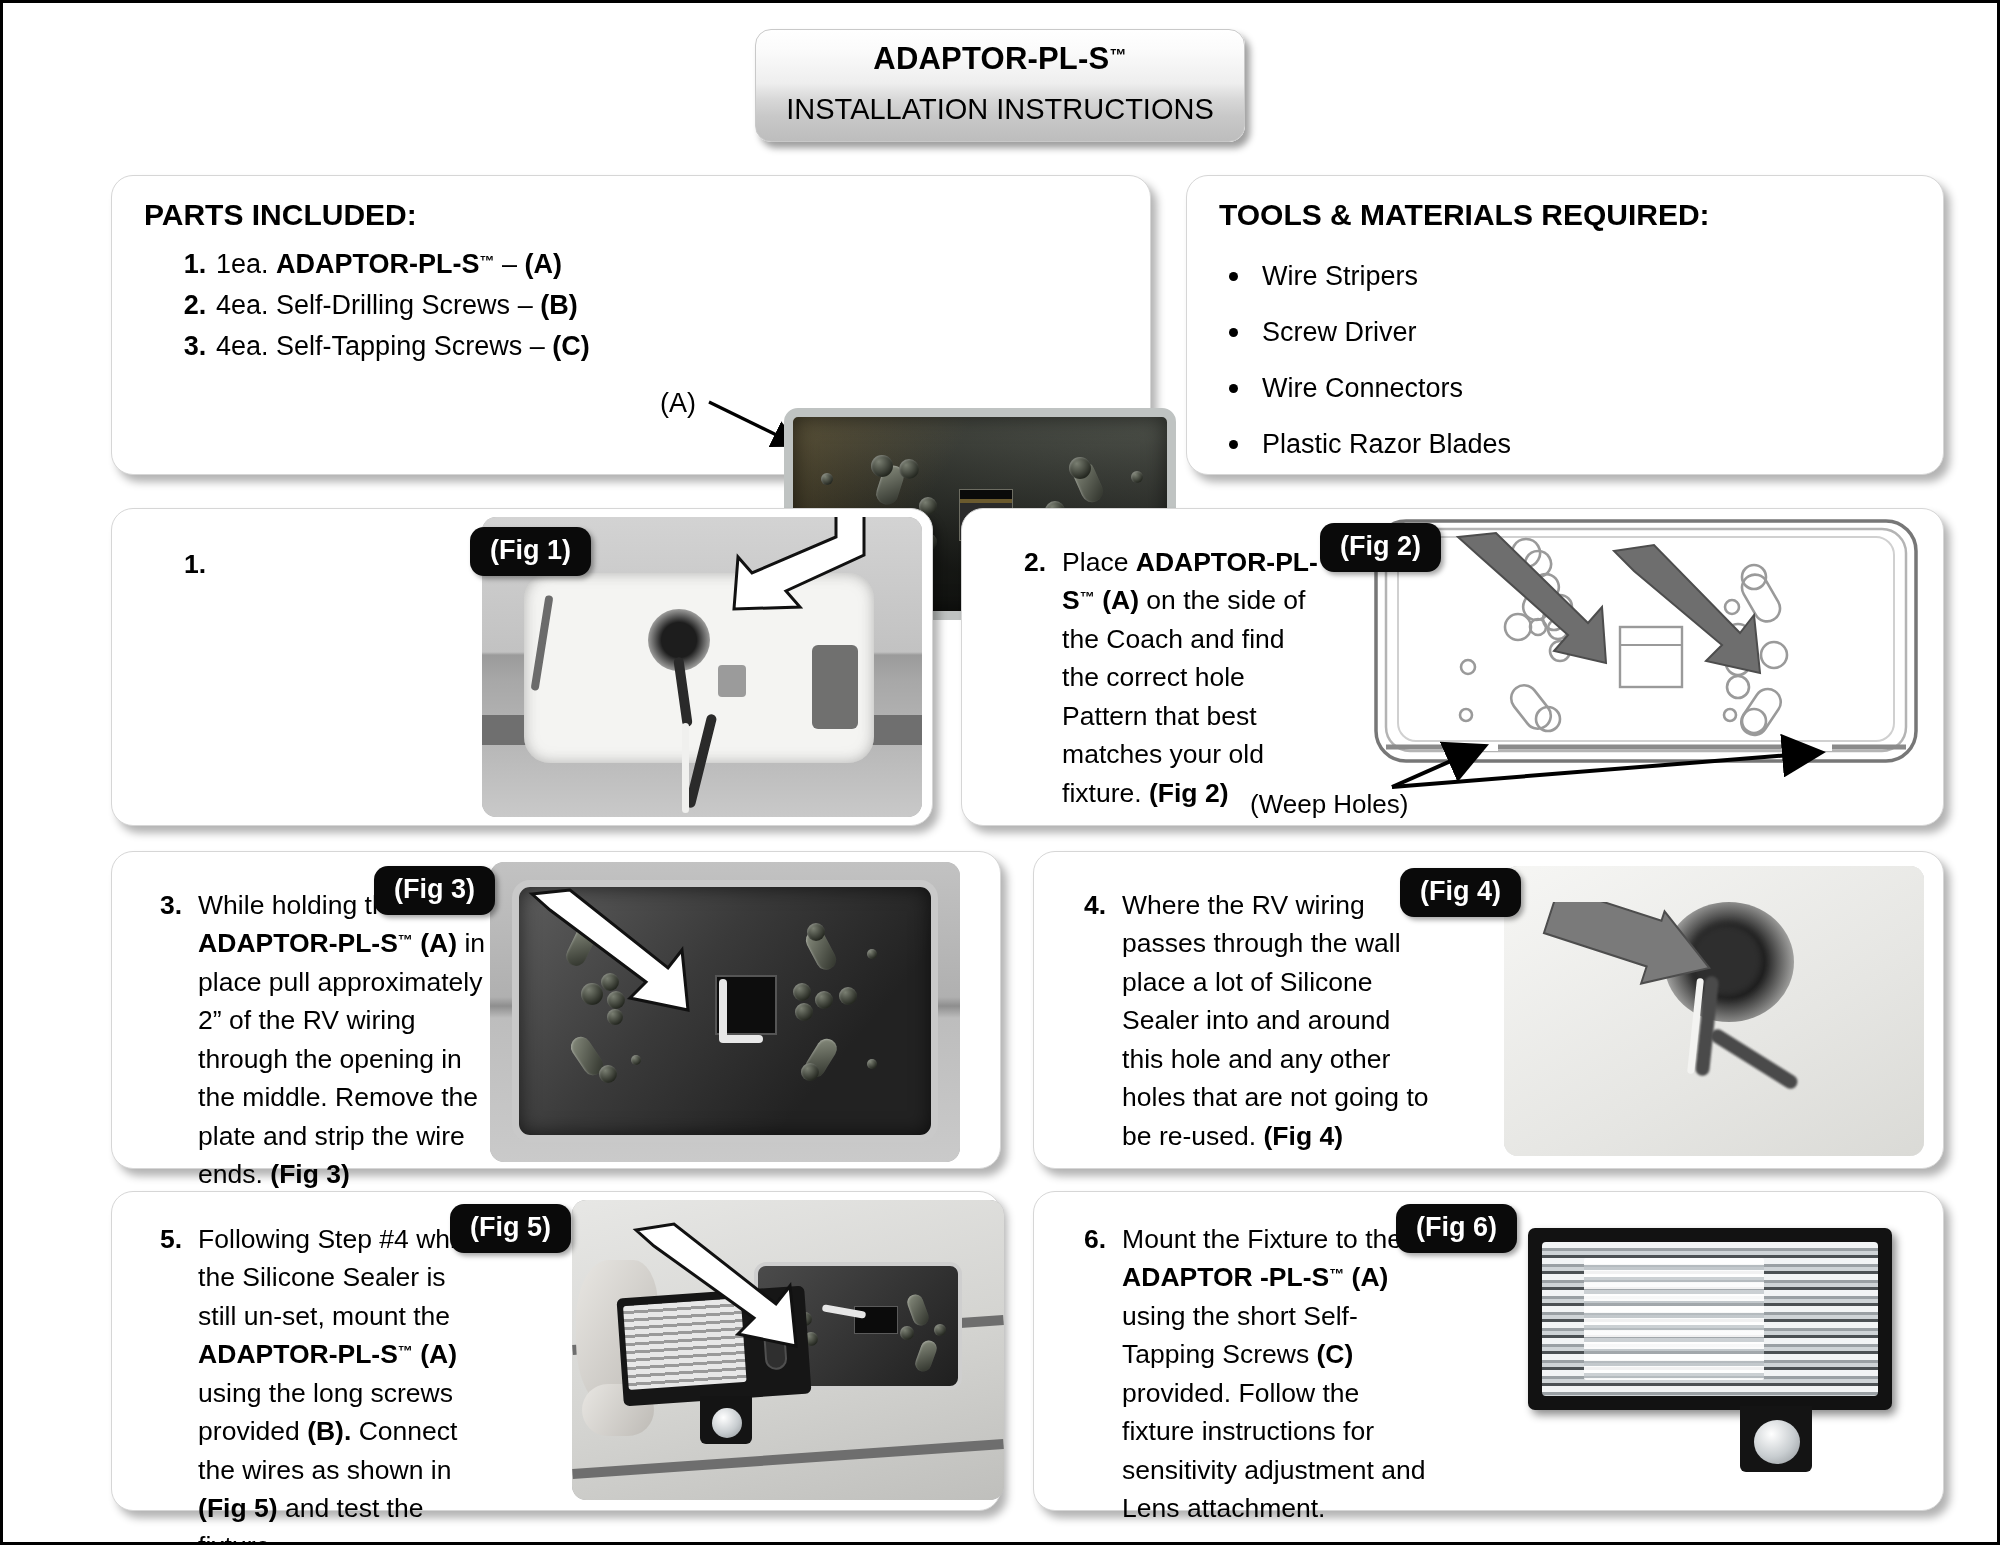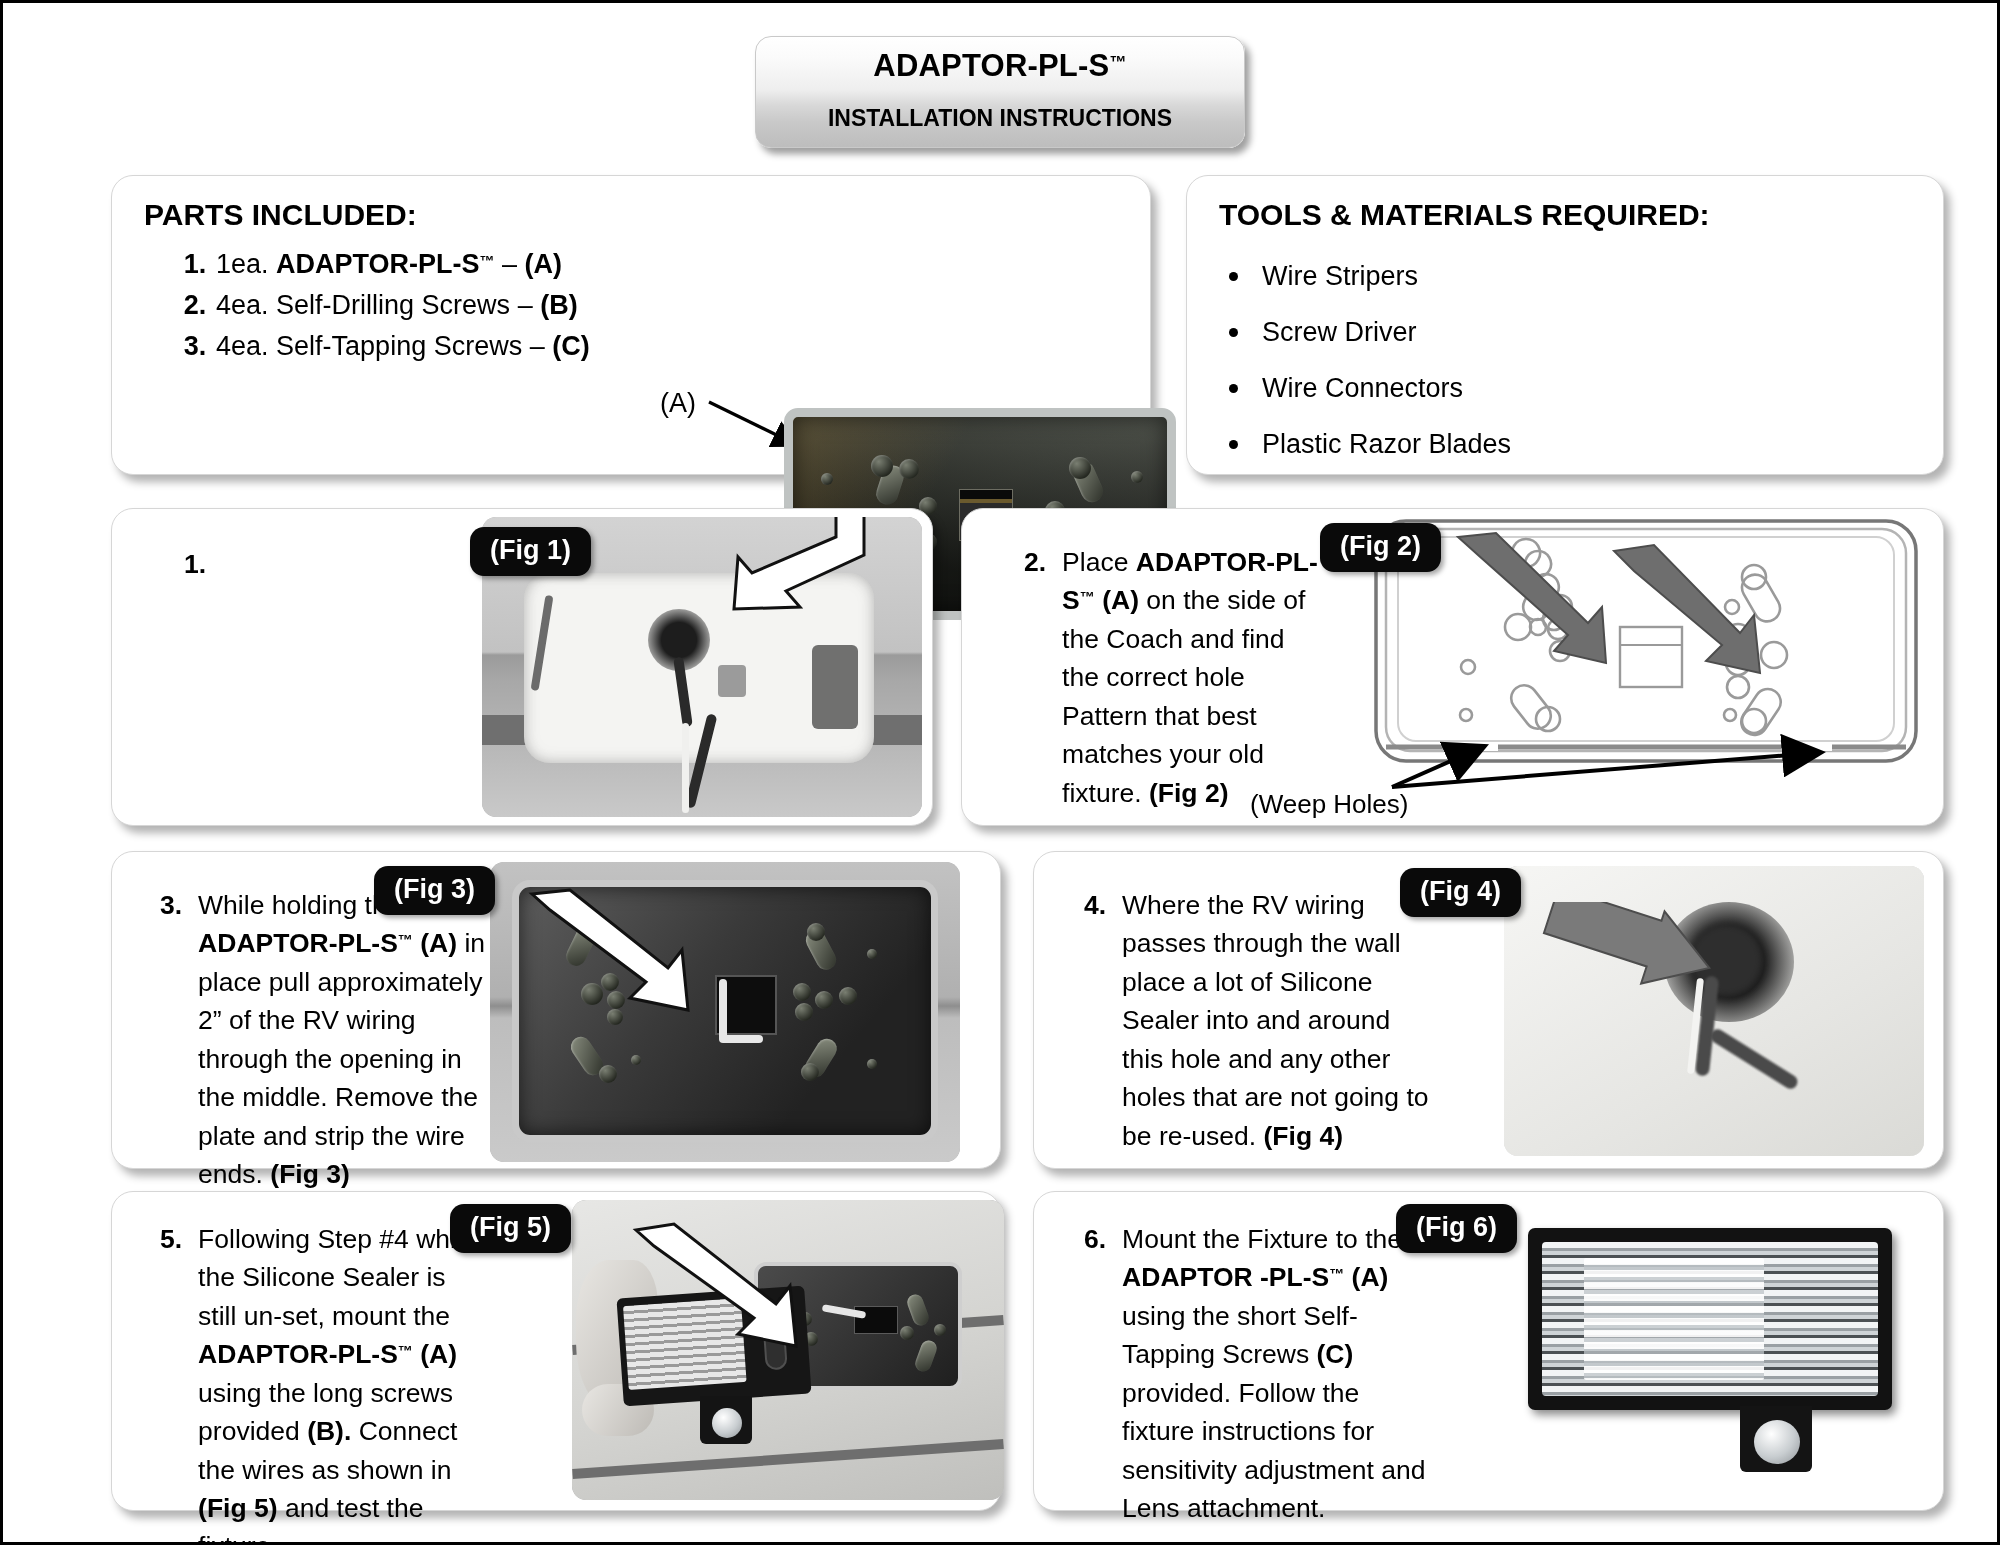--- a/index.html
+++ b/index.html
@@ -11,21 +11,21 @@
     font-family: "Liberation Sans", sans-serif;
     overflow: hidden;
   }
 
   .page {
     position: relative;
     width: 2000px;
     height: 1545px;
     background: #fff;
     border: 3px solid #000;
-    padding: 11px;
+    padding: 4px;
   }
 
   
   .title-wrap {
     display: flex;
     justify-content: center;
     padding-top: 22px;
   }
   .title-box {
     width: 490px;
@@ -40,25 +40,24 @@
   }
   .title-main {
     font-size: 31px;
     font-weight: bold;
     color: #000;
     letter-spacing: .2px;
     line-height: 1.25;
   }
   .title-main .tm { font-size: 17px; vertical-align: 8px; }
   .title-sub {
-    font-size: 23px;
+    font-size: 29px;
     color: #000;
     line-height: 1.25;
-    margin-top: 18px;
-    font-weight: bold;
+    margin-top: 12px;
   }
 
   
   .panel {
     position: absolute;
     background: #fff;
     border-radius: 22px;
     border: 1px solid #d6d6d6;
     box-shadow: 6px 7px 9px rgba(0,0,0,0.30);
   }

